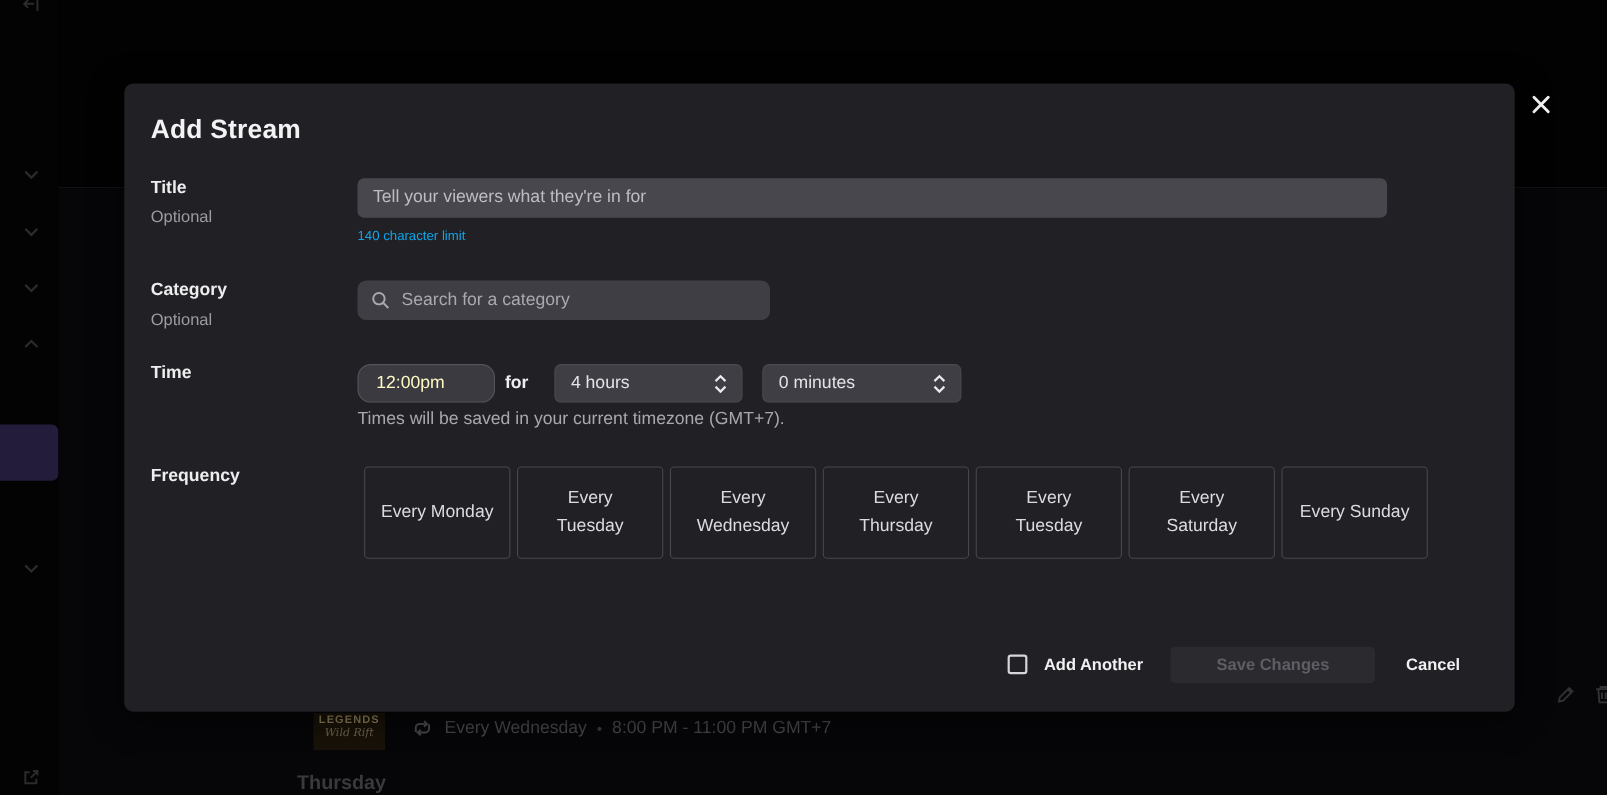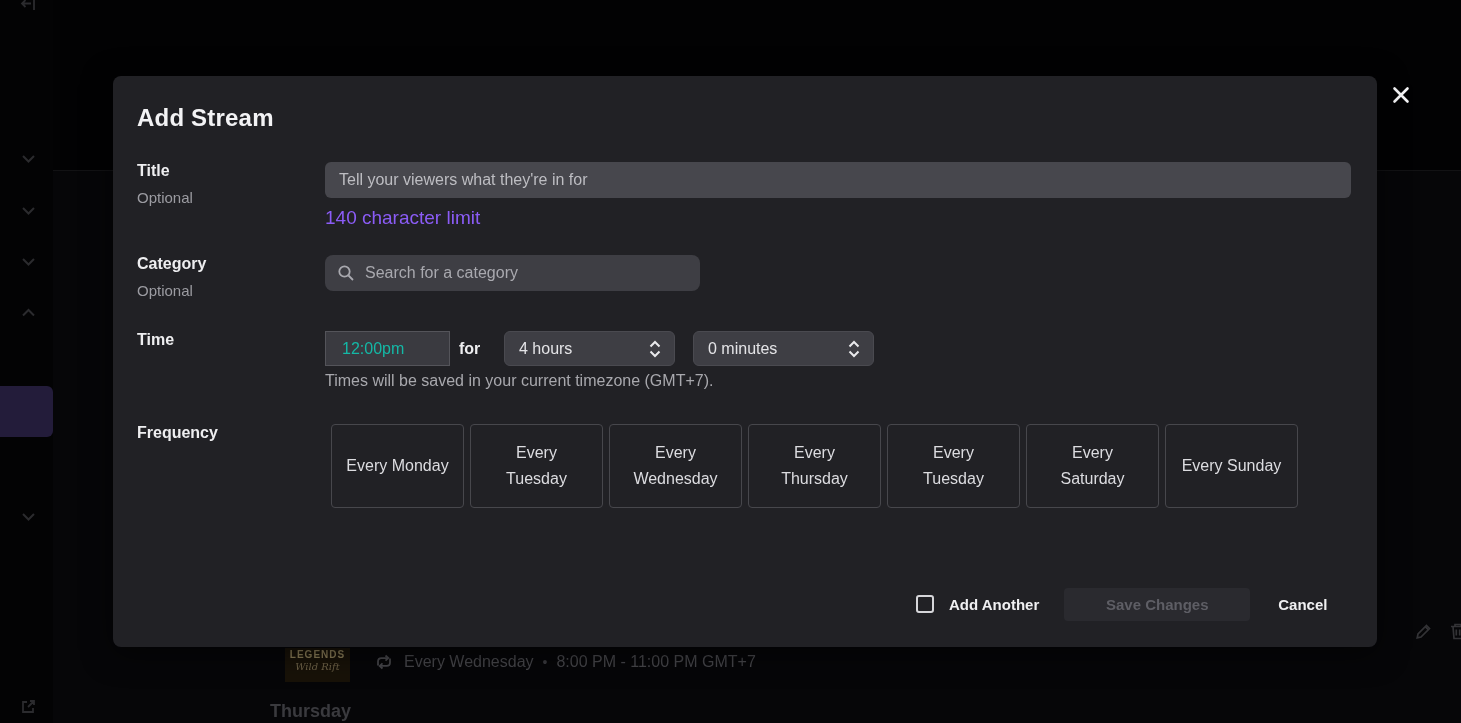--- a/index.html
+++ b/index.html
@@ -37,31 +37,31 @@
 
   
   .modal { position:absolute; left:113px; top:76px; width:1264px; height:571px; background:#212125; border-radius:8px; box-shadow:0 6px 30px rgba(0,0,0,.55); }
   .modal-title { position:absolute; left:24px; top:28px; font-size:24px; font-weight:700; color:#f3f3f5; letter-spacing:.2px; }
   .close-btn { position:absolute; left:1390px; top:84px; width:22px; height:22px; color:#f5f5f7; cursor:pointer; }
   .close-btn svg { width:100%; height:100%; }
 
   .field-label { position:absolute; left:24px; font-size:16px; font-weight:600; color:#eeeef0; }
   .optional { position:absolute; left:24px; font-size:15px; color:#9b9ba1; }
 
-  .title-input { position:absolute; left:212px; top:86px; width:1026px; height:36px; background:#47474d; border:none; border-radius:6px; padding:0 14px; font-size:16px; color:#e6e6e9; font-family:inherit; }
+  .title-input { position:absolute; left:212px; top:86px; width:936px; height:36px; background:#47474d; border:none; border-radius:6px; padding:0 14px; font-size:16px; color:#e6e6e9; font-family:inherit; }
   .title-input::placeholder { color:#bdbdc2; opacity:1; }
-  .helper { position:absolute; left:212px; font-size:19px; color:#8b5cf6; }
+  .helper { position:absolute; left:212px; font-size:12px; color:#0ea5e9; }
 
   .cat-wrap { position:absolute; left:212px; top:179px; width:375px; height:36px; background:#3e3e44; border-radius:8px; display:flex; align-items:center; }
   .cat-wrap .search-ic { width:18px; height:18px; margin:0 10px 0 12px; color:#a9a9af; flex:none; }
   .search-ic svg { width:100%; height:100%; }
   .cat-input { flex:1; height:100%; background:transparent; border:none; outline:none; font-size:16px; color:#e6e6e9; font-family:inherit; }
   .cat-input::placeholder { color:#a9a9af; opacity:1; }
 
-  .time-input { position:absolute; left:212px; top:255px; width:125px; height:35px; background:#3a3a40; border:1px solid #54545a; border-radius:0; padding:0 16px; font-size:16px; color:#14b8a6; font-family:inherit; }
+  .time-input { position:absolute; left:212px; top:255px; width:125px; height:35px; background:#3a3a40; border:1px solid #54545a; border-radius:12px; padding:0 16px; font-size:16px; color:#fef9c3; font-family:inherit; }
   .for-label { position:absolute; left:346px; top:255px; height:35px; display:flex; align-items:center; font-size:16px; font-weight:700; color:#eeeef0; }
   .duration-select { position:absolute; top:255px; height:35px; background:#3e3e44; border:1px solid #4a4a50; border-radius:6px; display:flex; align-items:center; justify-content:space-between; padding:0 12px 0 14px; font-size:16px; color:#e4e4e7; cursor:pointer; }
   .duration-select.hours { left:391px; width:171px; }
   .duration-select.minutes { left:580px; width:181px; }
   .stepper { width:14px; height:18px; color:#e9e9ec; flex:none; }
   .stepper svg { width:100%; height:100%; }
   .tz-note { position:absolute; left:212px; top:296px; font-size:16px; color:#a8a8ad; }
 
   .days-row { position:absolute; left:218px; top:348px; display:flex; gap:6px; }
   .day-btn { width:133px; height:84px; background:transparent; border:1px solid #47474c; border-radius:4px; color:#dcdce0; font-size:16px; line-height:26px; font-family:inherit; text-align:center; padding:0 14px; cursor:pointer; }

